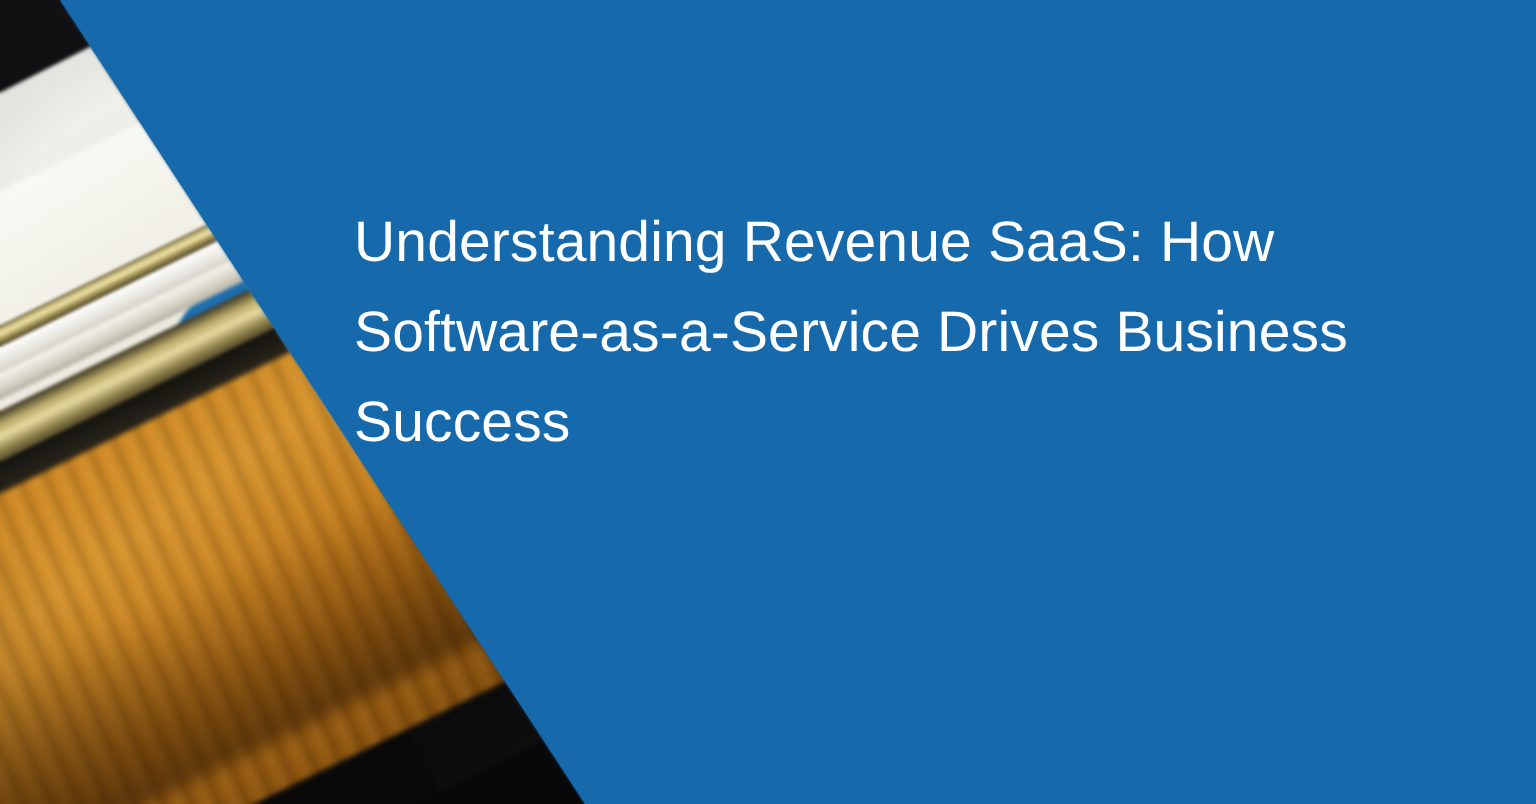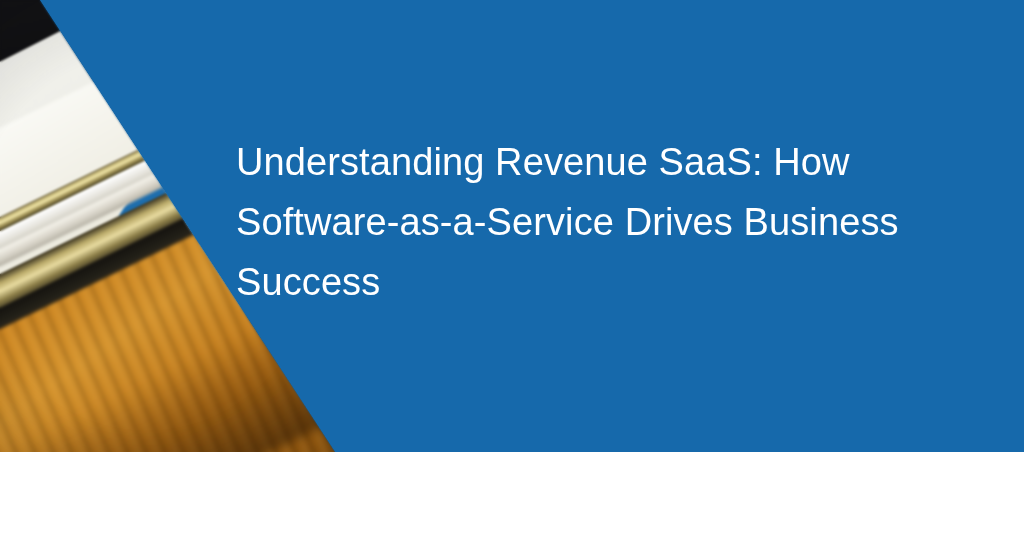--- a/index.html
+++ b/index.html
@@ -7,21 +7,21 @@
     padding: 0;
     background: #ffffff;
   }
   body {
     font-family: "Liberation Sans", sans-serif;
   }
 
   #banner {
     position: relative;
     width: 1024px;
-    height: 452px;
+    height: 536px;
     overflow: hidden;
     background: #1669ab;
   }
 
   
   .photo-layer {
     position: absolute;
     inset: 0;
     -webkit-clip-path: polygon(0 0, 40px 0, 390px 536px, 0 536px);
     clip-path: polygon(0 0, 40px 0, 390px 536px, 0 536px);

